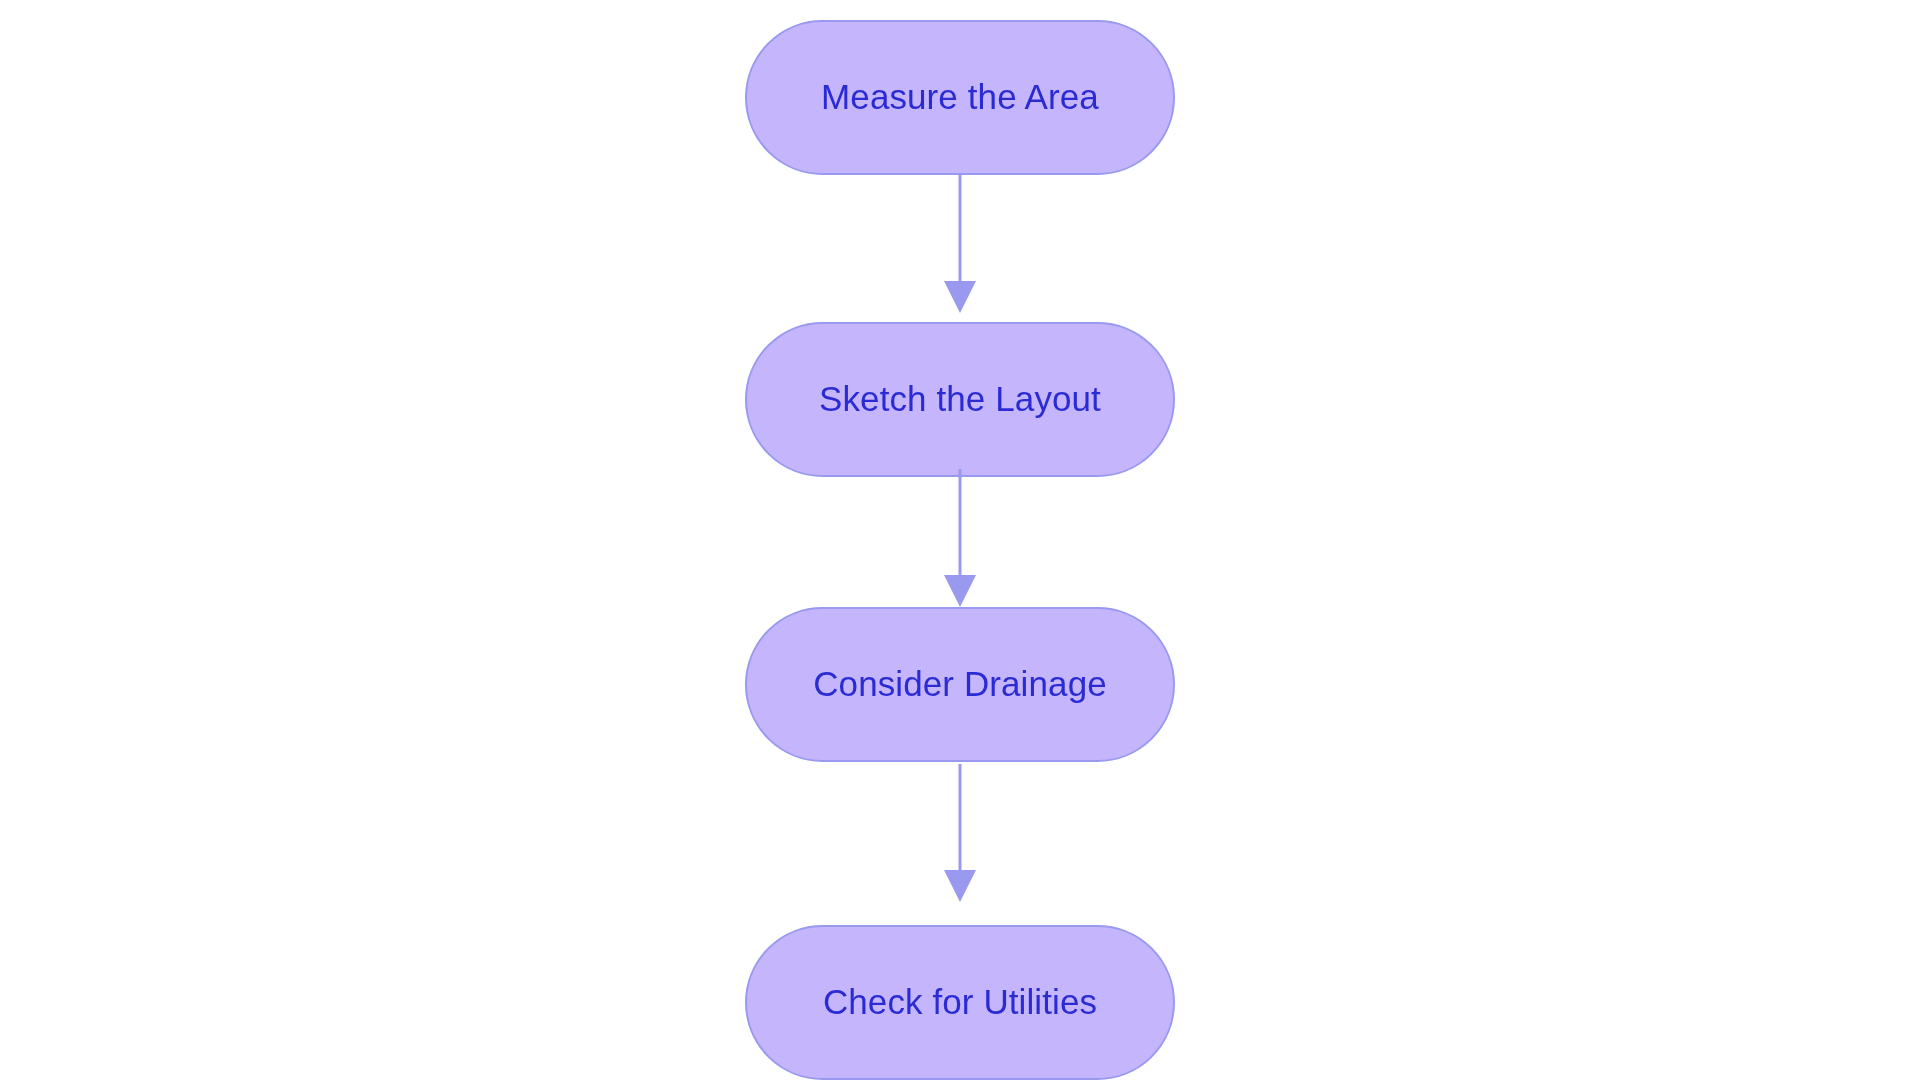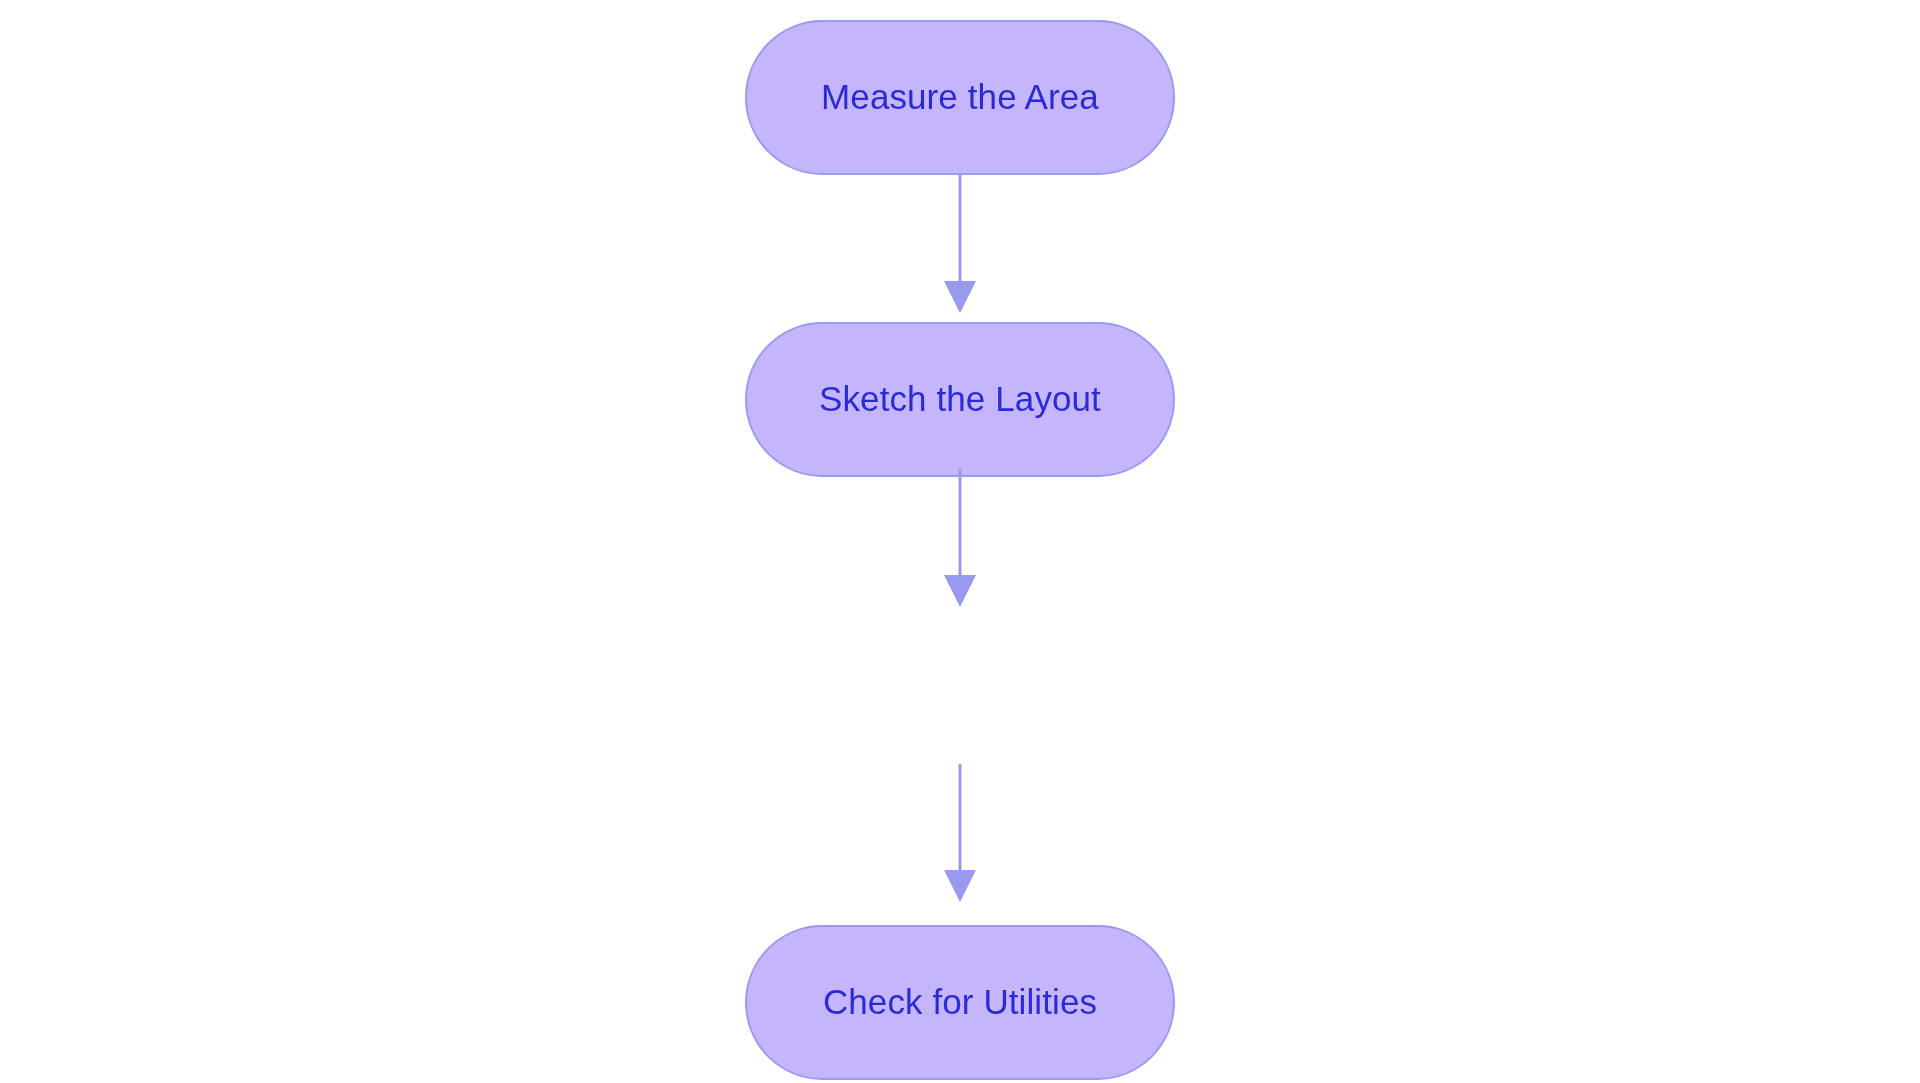--- a/index.html
+++ b/index.html
@@ -97,20 +97,23 @@
 
   <div class="flow-node" id="node-2">
     <span class="flow-node-label">Sketch the Layout</span>
   </div>
 
   <div class="flow-edge" id="edge-2">
     <div class="edge-line"></div>
     <div class="edge-head"></div>
   </div>
 
+  <div class="flow-node" id="node-3">
+    <span class="flow-node-label">Consider Drainage</span>
+  </div>
 
   <div class="flow-edge" id="edge-3">
     <div class="edge-line"></div>
     <div class="edge-head"></div>
   </div>
 
   <div class="flow-node" id="node-4">
     <span class="flow-node-label">Check for Utilities</span>
   </div>
 

